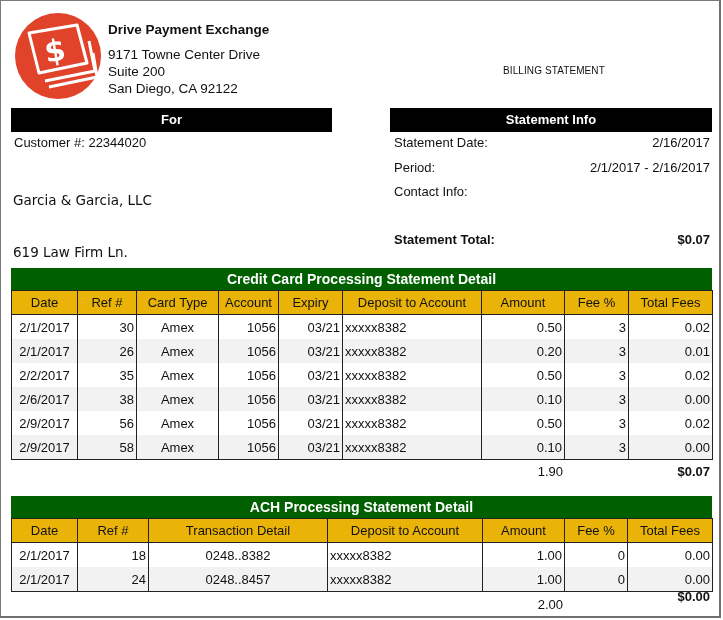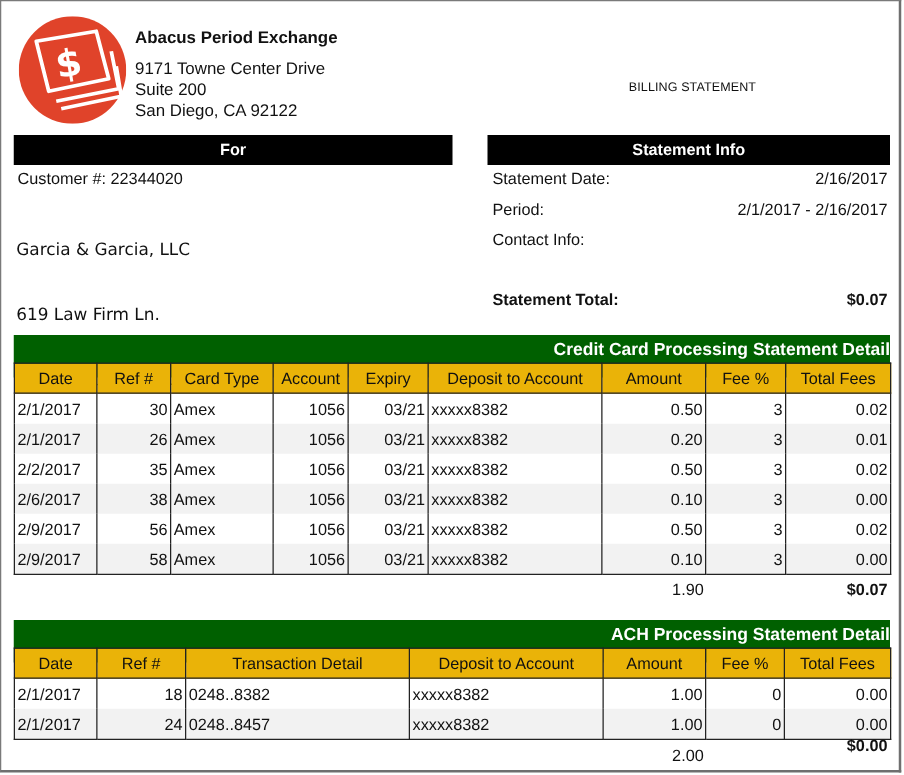--- a/index.html
+++ b/index.html
@@ -4,56 +4,56 @@
 <style>
   html, body { margin:0; padding:0; background:#ffffff; }
   body { width:723px; height:620px; overflow:hidden; font-family:"Liberation Sans", sans-serif; color:#111; }
   .page { position:absolute; left:0; top:0; width:721px; height:618px; border:1px solid #7a7a7a; border-right:2px solid #6f6f6f; border-bottom:2px solid #6f6f6f; background:#fff; box-sizing:border-box; }
   .logo { position:absolute; left:14px; top:12px; width:86px; height:86px; }
   .company { position:absolute; left:107px; top:20px; font-size:13.5px; line-height:17px; }
   .company .name { font-weight:bold; margin-bottom:8px; display:block; }
   .company span { display:block; }
   .doc-title { position:absolute; left:502px; top:64px; font-size:10px; font-weight:normal; letter-spacing:0.1px; }
   .bar { position:absolute; height:24px; background:#000; color:#fff; font-weight:bold; font-size:13px; text-align:center; line-height:24px; }
-  .for-bar { left:10px; top:107px; width:351px; }
+  .for-bar { left:10px; top:107px; width:321px; }
   .info-bar { left:389px; top:107px; width:322px; }
   .cust-num { position:absolute; left:13px; top:134px; font-size:13px; }
   .bill-to { position:absolute; left:12px; top:157px; font-family:"DejaVu Sans", sans-serif; font-size:13.5px; line-height:20px; }
   .bill-to span { display:block;margin-top:32px; }
   .info-row { position:absolute; left:393px; width:316px; font-size:13px; display:flex; justify-content:space-between; }
   .info-row.total { font-weight:bold; }
-  .section-title { position:absolute; left:10px; width:701px; height:34px; background:#006000; color:#fff; font-weight:bold; font-size:14px; text-align:right; line-height:22px; }
+  .section-title { position:absolute; left:10px; width:701px; height:34px; background:#006000; color:#fff; font-weight:bold; font-size:14px; text-align:center; line-height:22px; }
   table.grid { position:absolute; left:10px; border-collapse:collapse; font-size:13px; table-layout:fixed; }
   table.grid th { background:#eab308; font-weight:normal; height:23px; border:1.5px solid #222; padding:0 2px; text-align:center; }
   table.grid td { height:24px; border-left:1.5px solid #222; border-right:1.5px solid #222; padding:0 2px; }
   table.grid tr.alt td { background:#f2f2f2; }
   table.grid tr.last td { border-bottom:1.5px solid #222; }
   td.r { text-align:right; }
   td.c { }
-  td.l { text-align:left; }
+  td.l { text-align:center; }
   .sum { position:absolute; font-size:13px; text-align:right; }
   .sum.bold { font-weight:bold; }
 </style>
 </head>
 <body>
 
 <div class="page">
 
   <svg class="logo" viewBox="0 0 86 86">
     <circle cx="43" cy="43" r="43" fill="#e0432a"></circle>
     <g fill="none" stroke="#fff" stroke-width="3" stroke-linejoin="round">
       <path d="M14 20 L62 12 L72 50 L24 60 Z" fill="#e0432a"></path>
       <path d="M74 28 L80 58 L30 68"></path>
       <path d="M78 40 L82 64 L34 74"></path>
     </g>
     <text x="40" y="48" font-family="DejaVu Sans, sans-serif" font-weight="bold" font-size="30" fill="#fff" text-anchor="middle" transform="rotate(-10 40 38)">$</text>
   </svg>
 
   <div class="company">
-    <span class="name">Abacus Period Exchange</span>
+    <span class="name">Drive Payment Exchange</span>
     <span>9171 Towne Center Drive</span>
     <span>Suite 200</span>
     <span>San Diego, CA 92122</span>
   </div>
 
   <div class="doc-title">BILLING STATEMENT</div>
 
   <div class="bar for-bar">For</div>
   <div class="bar info-bar">Statement Info</div>
 

